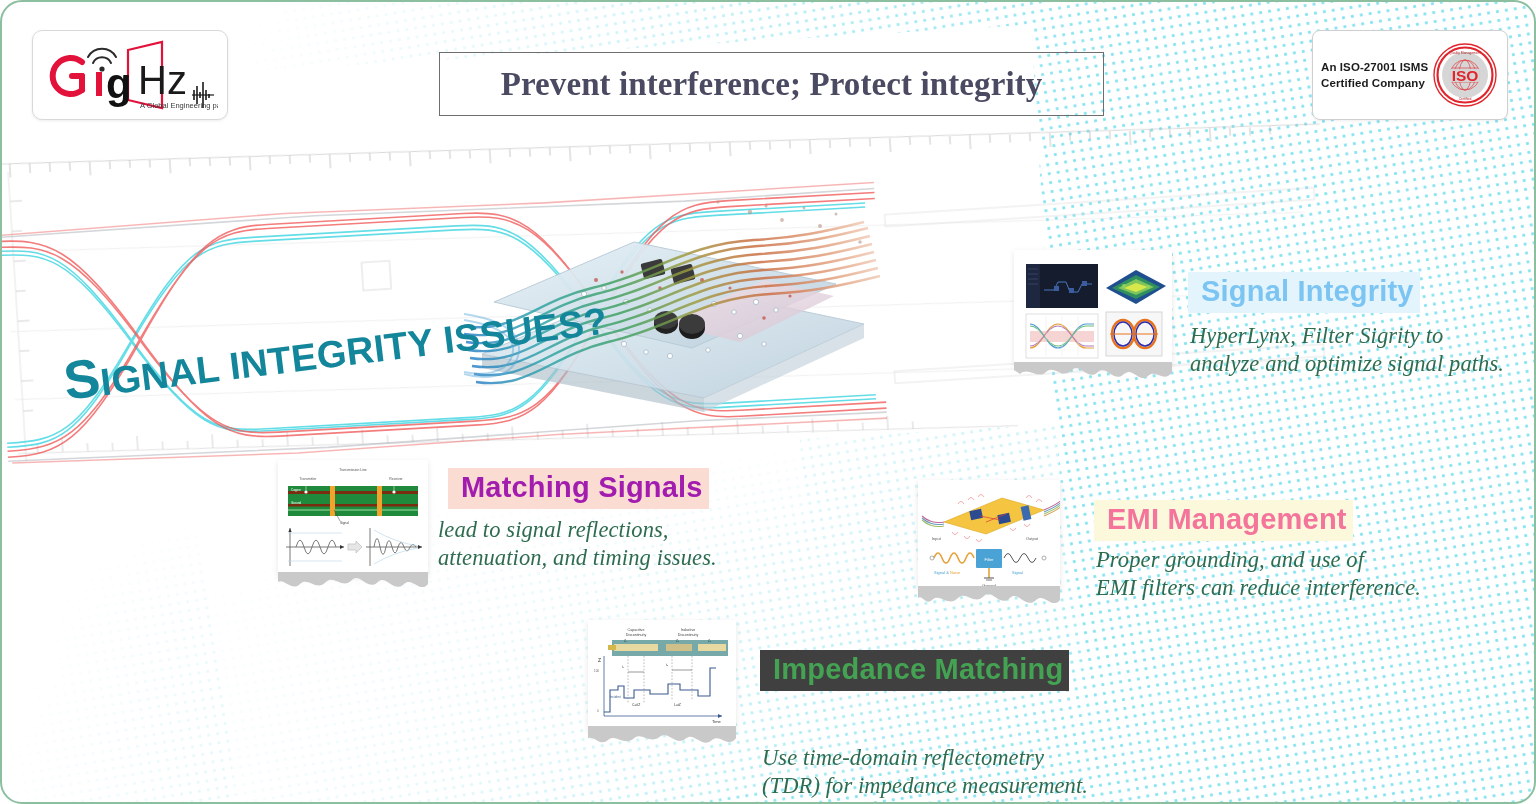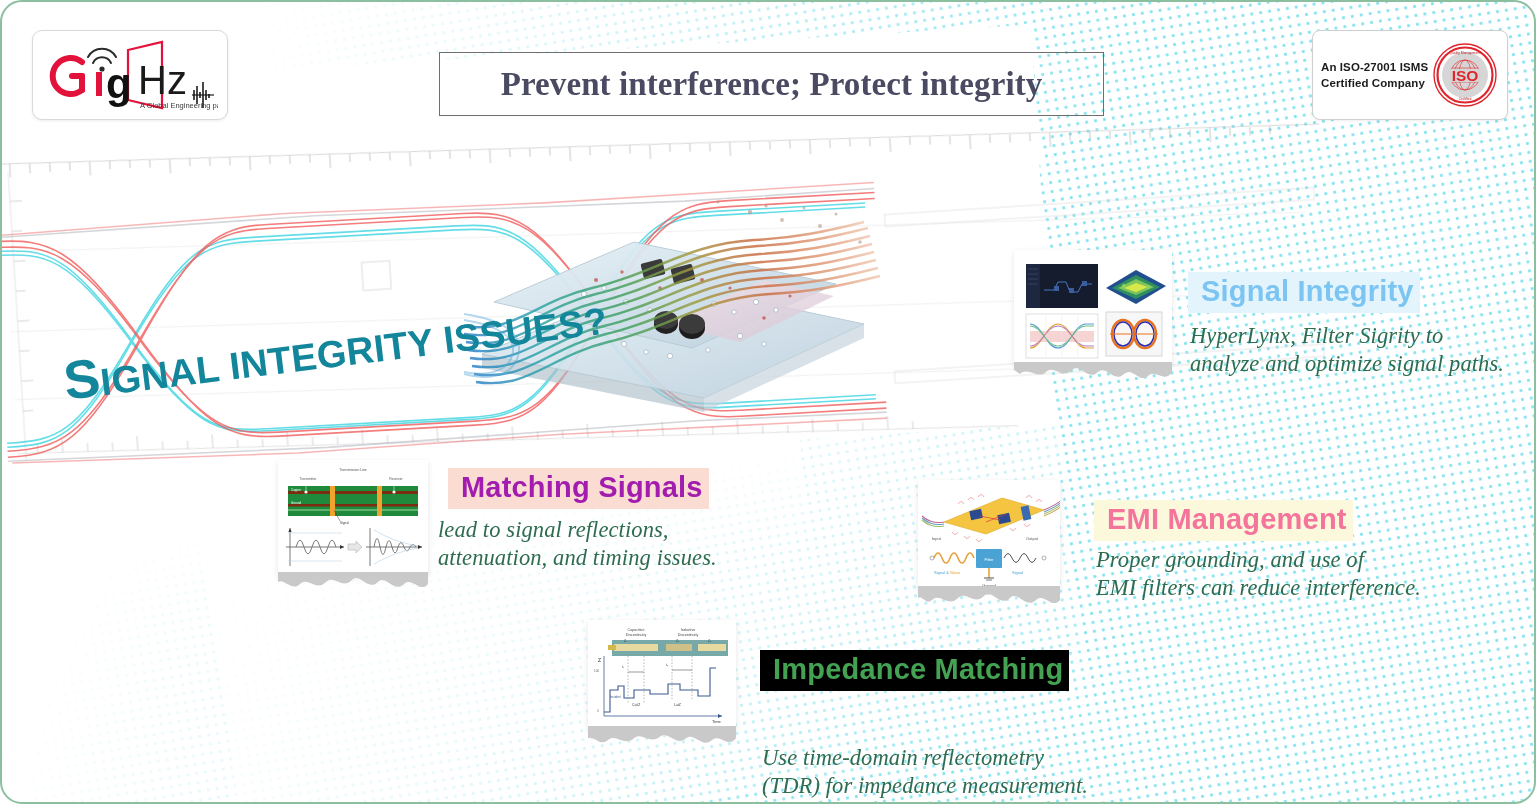--- a/index.html
+++ b/index.html
@@ -110,21 +110,21 @@
     position:absolute;white-space:pre-line;
     font-family:"Liberation Serif", serif;
     font-style:italic;font-size:22.5px;line-height:1.26;
     color:#2e6b4f;letter-spacing:.1px;
   }
 
   
   .chip-si{color:#7cc5f2;background:#e3f4fd;}
   .chip-ms{color:#a21caf;background:#fadcd2;}
   .chip-emi{color:#f4749b;background:#fbf8dc;}
-  .chip-imp{color:#44a352;background:#000000;}
+  .chip-imp{color:#44a352;background:#404040;}
 
   svg{display:block;}
 </style>
 </head>
 <body>
 
 <div id="canvas">
 
   <div class="halftone fade-tl"></div>
   <div class="white-wedge"></div>

